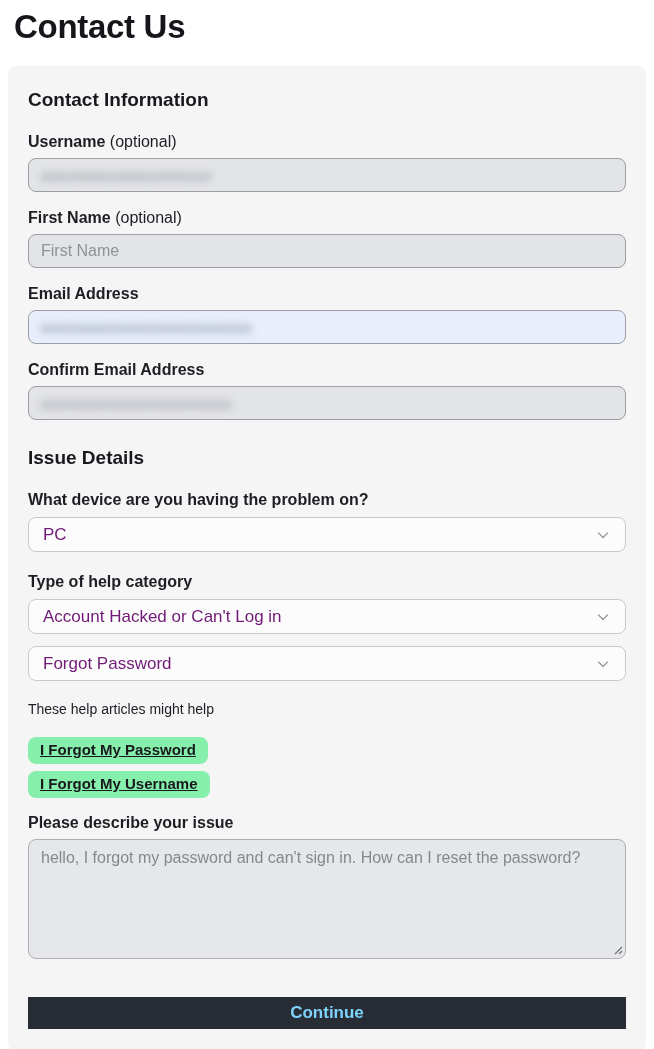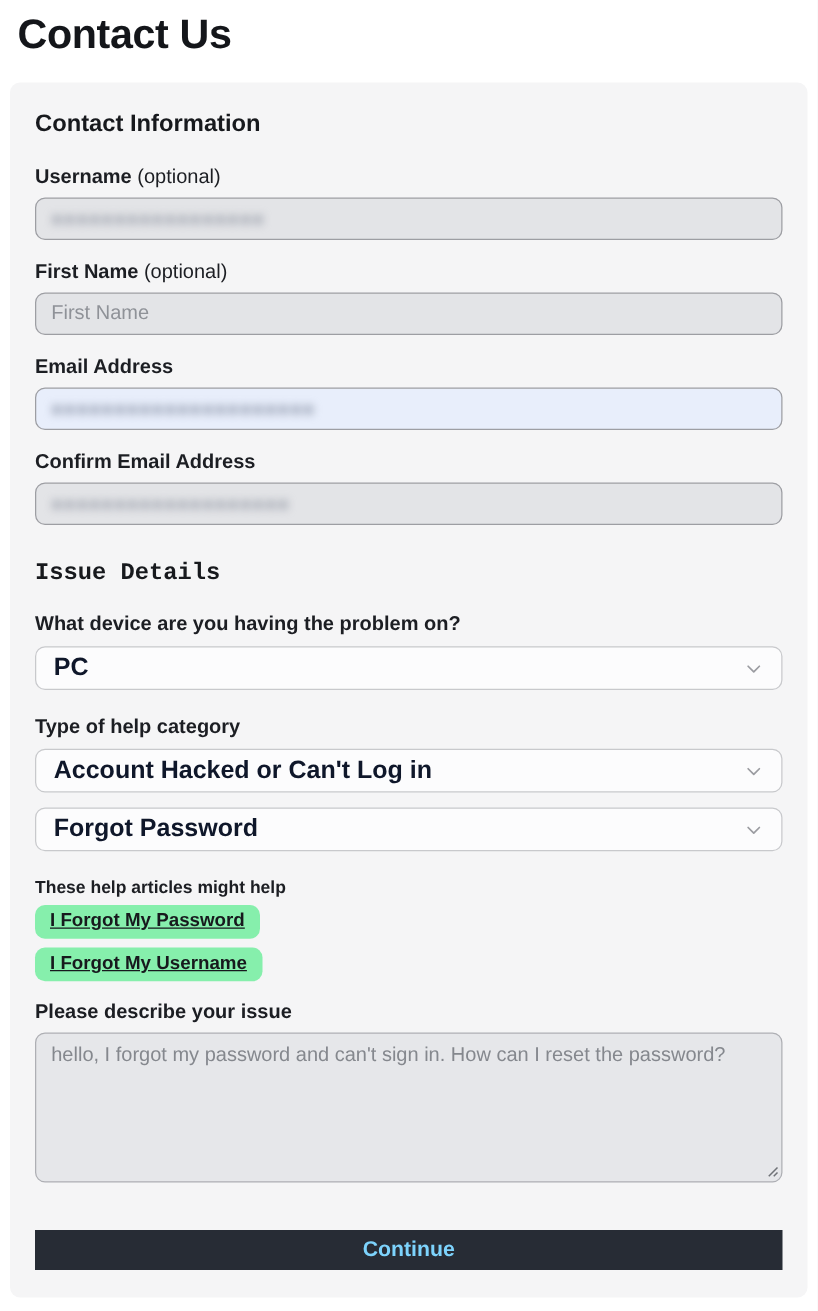--- a/index.html
+++ b/index.html
@@ -24,21 +24,21 @@
     background: #f5f5f6;
     border-radius: 8px;
     padding: 23px 20px 22px 20px;
   }
   .section-heading {
     font-size: 19px;
     font-weight: 700;
     color: #17191d;
     margin-bottom: 22px;
   }
-  .section-heading.issue { margin-top: 27px; font-family: Liberation Mono, monospace; }
+  .section-heading.issue { margin-top: 27px; }
   .field-label {
     display: block;
     font-size: 16px;
     font-weight: 600;
     color: #1c1e23;
     margin-bottom: 7px;
   }
   .field-label .suffix { font-weight: 400; text-align: right; }
   .text-input, .fake-input {
     width: 100%;
@@ -73,34 +73,33 @@
     border: 1px solid #c8c9cc;
     border-radius: 8px;
     background: #fcfcfd;
     display: flex;
     align-items: center;
     justify-content: space-between;
     padding: 0 14px;
     cursor: pointer;
   }
   .select .select-value {
-    font-size: 20px;
-    color: #0f172a;
-    font-weight: bold;
+    font-size: 17px;
+    color: #701a75;
   }
   .select .chevron { flex: 0 0 auto; margin-left: 8px; display: flex; }
   .select-group-1 { margin-bottom: 21px; }
   .select-stack .select { margin-bottom: 12px; align-items: center; }
   .select-stack .select:last-child { margin-bottom: 20px; }
   .q-label { margin-bottom: 8px; }
   .articles-hint {
     font-size: 14px;
-    font-weight: 700;
+    font-weight: 400;
     color: #1c1e23;
-    margin-bottom: 7px;
+    margin-bottom: 20px;
   }
   .article-chip {
     display: table;
     background: #86efac;
     border-radius: 8px;
     padding: 4px 12px 5px 12px;
     margin-bottom: 7px;
     cursor: pointer;
   }
   .article-chip a, .article-chip span {

